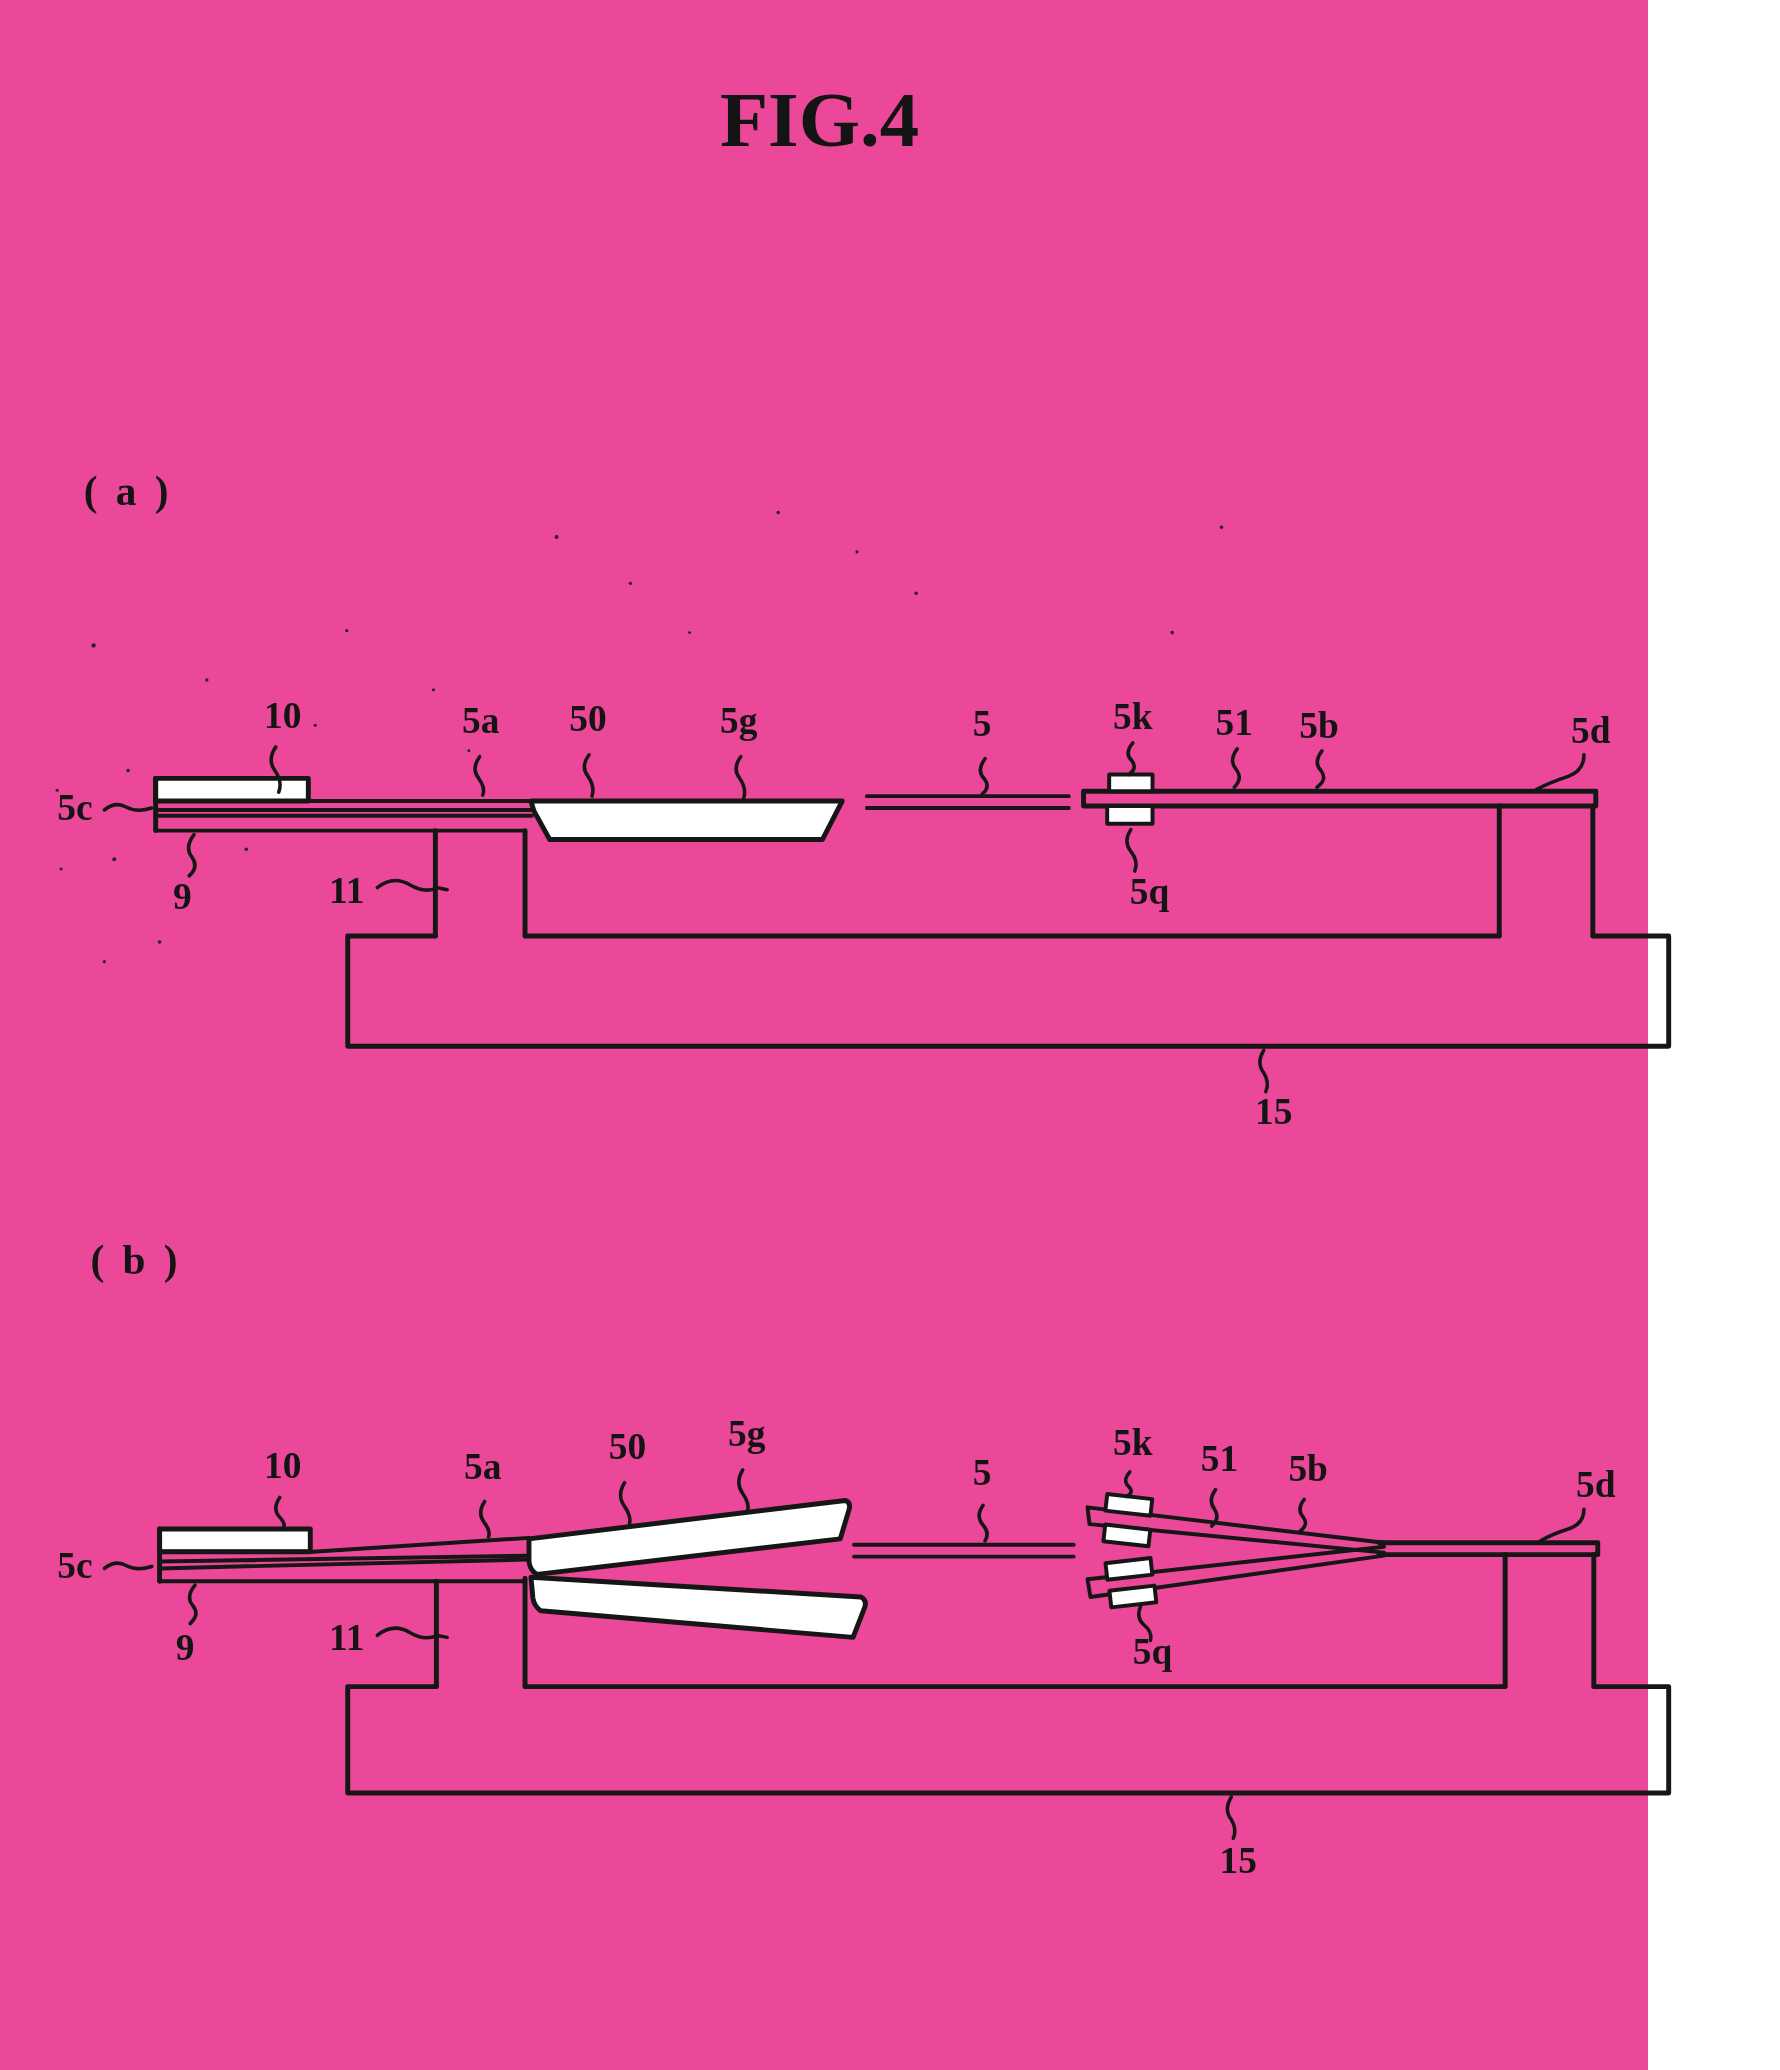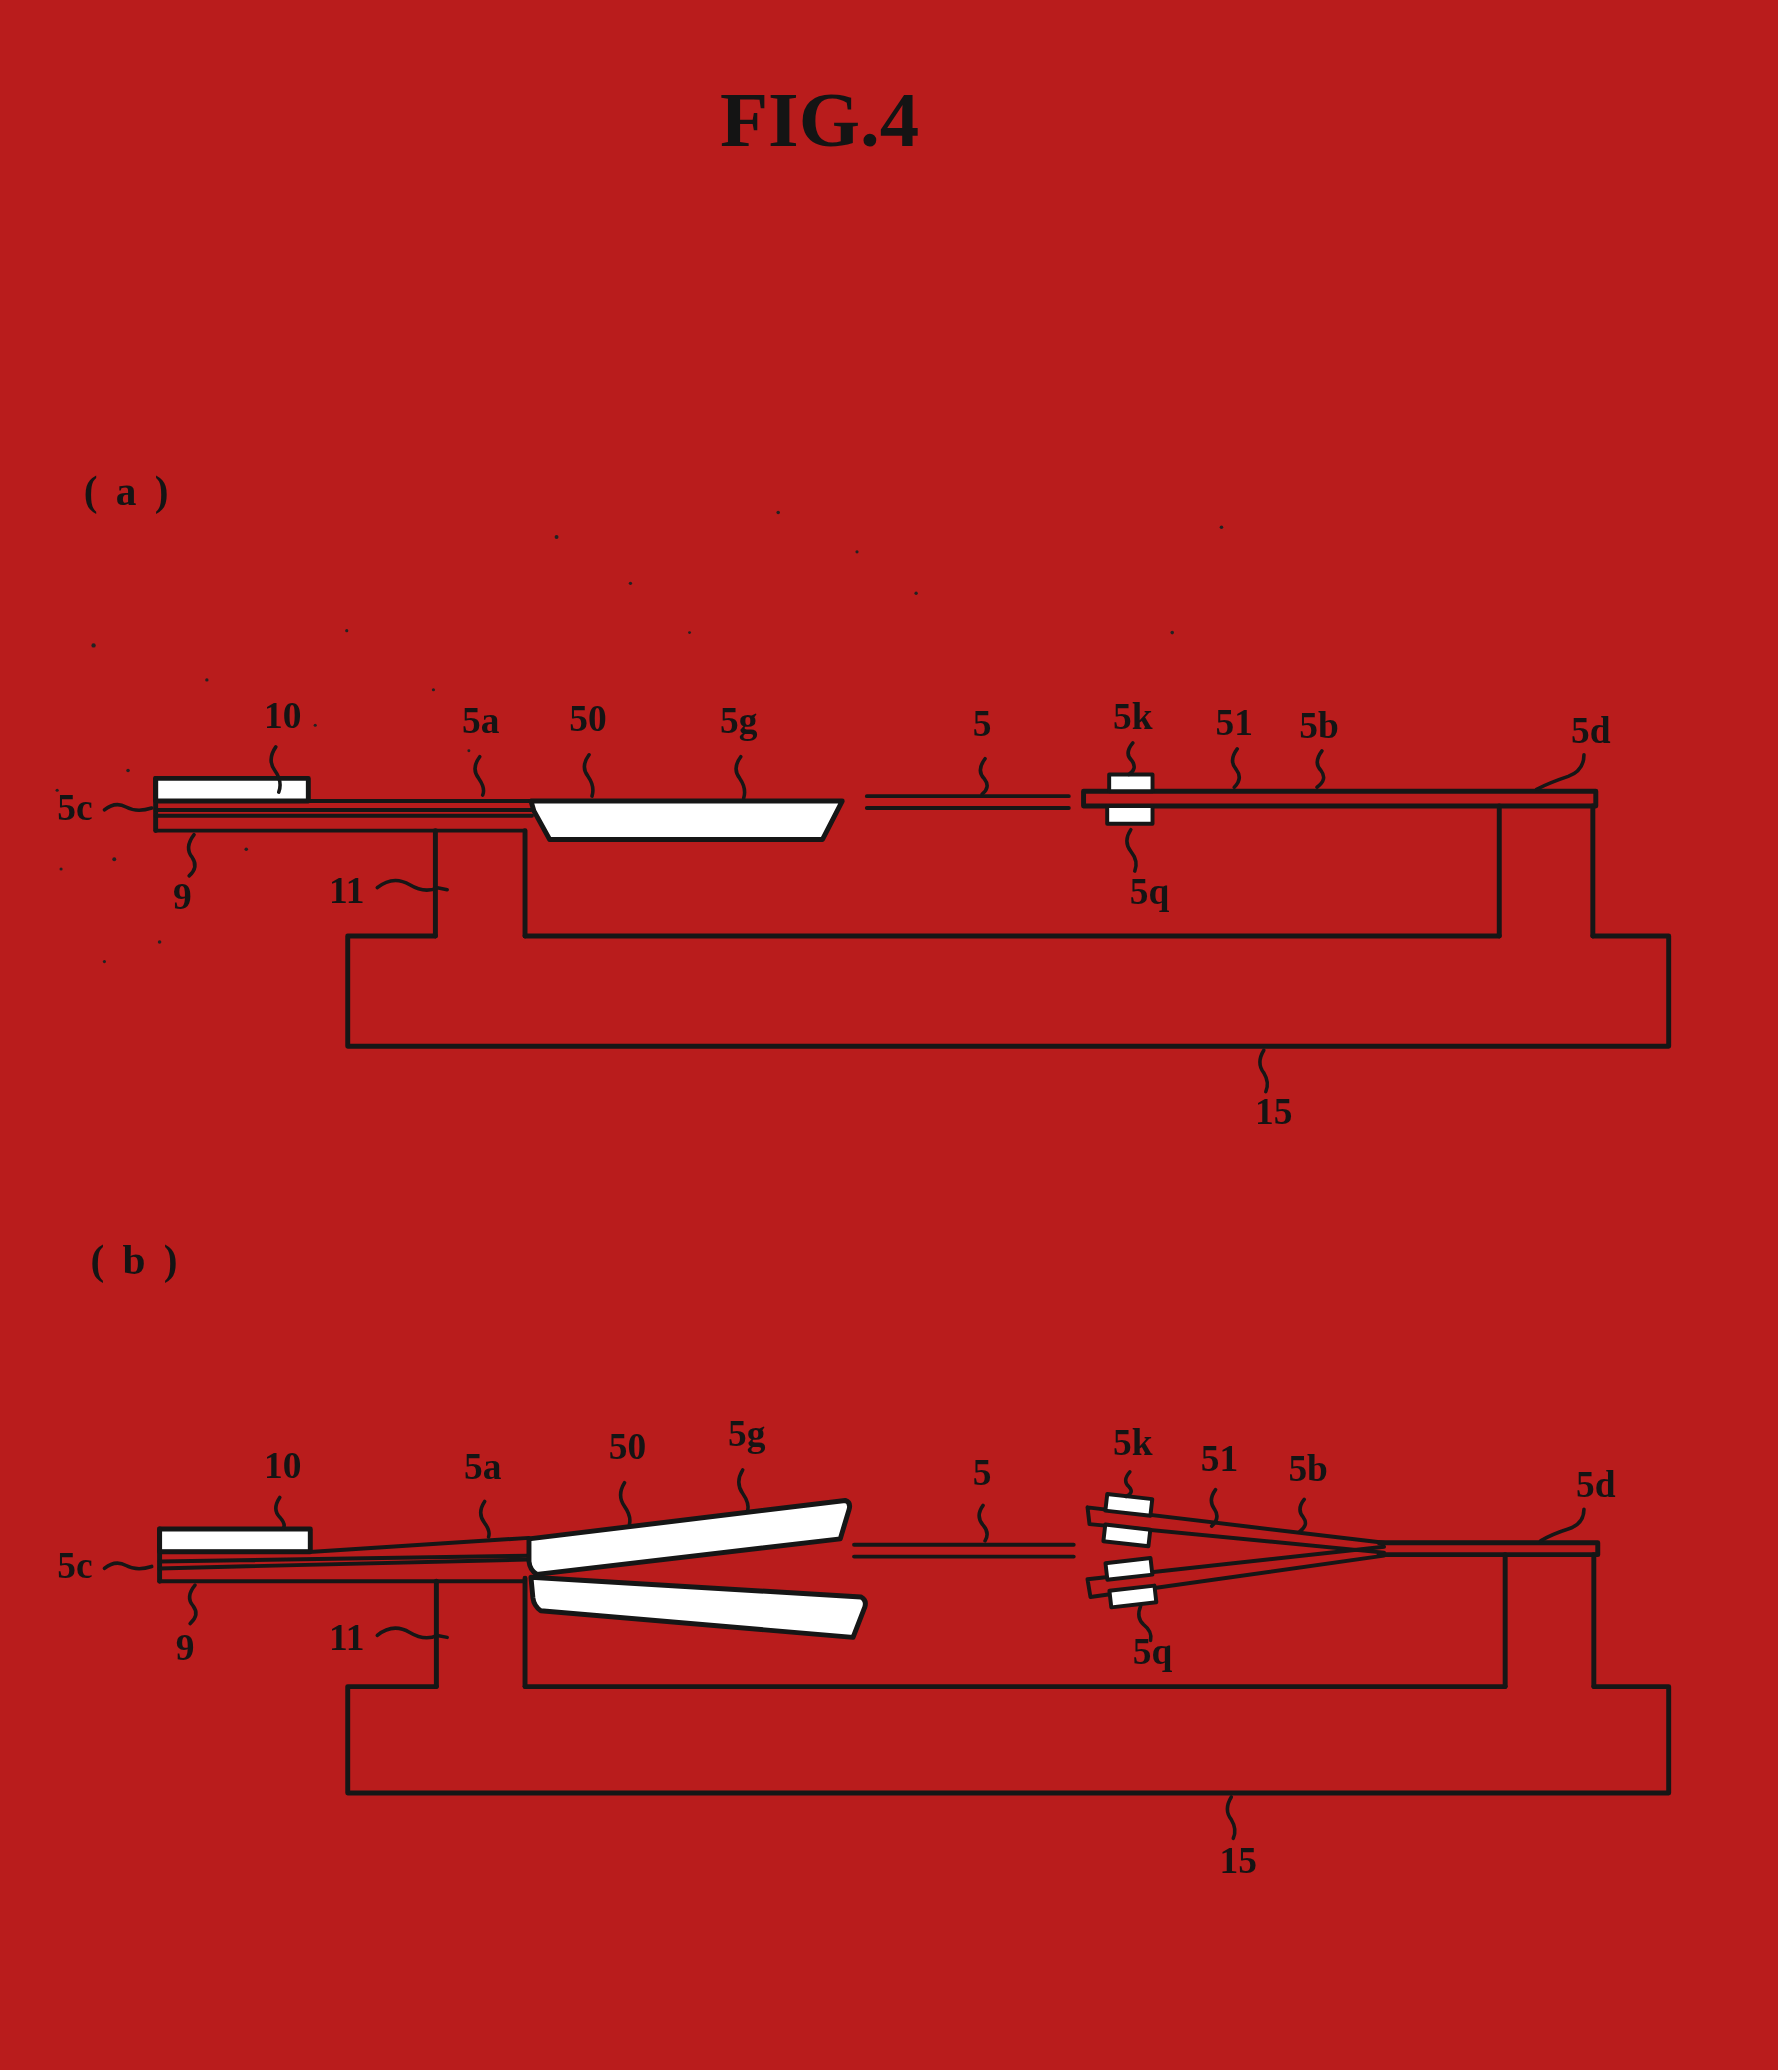--- a/index.html
+++ b/index.html
@@ -1,19 +1,19 @@
 <!DOCTYPE html>
 <html><head>
 <meta charset="utf-8">
 <style>
   html,body{margin:0;padding:0;background:#ffffff;}
   .page{
     position:relative;
-    width:1778px;height:2071px;
-    background:#b91c1c;
+    width:1648px;height:2071px;
+    background:#ec4899;
     font-family:"Liberation Serif","DejaVu Serif",serif;
   }
   svg{position:absolute;left:0;top:0;}
   .art path,.art line,.art rect{stroke:#161616;fill:none;stroke-width:5;stroke-linecap:round;stroke-linejoin:round;}
   .art .solid{fill:#ffffff;}
   .art .thin{stroke-width:4;}
   .art .leader{stroke-width:3.6;fill:none;}
   .art .speck{fill:#222;stroke:none;}
   text{fill:#141414;}
   .lbl{font-size:38px;font-weight:600;text-anchor:middle;}

